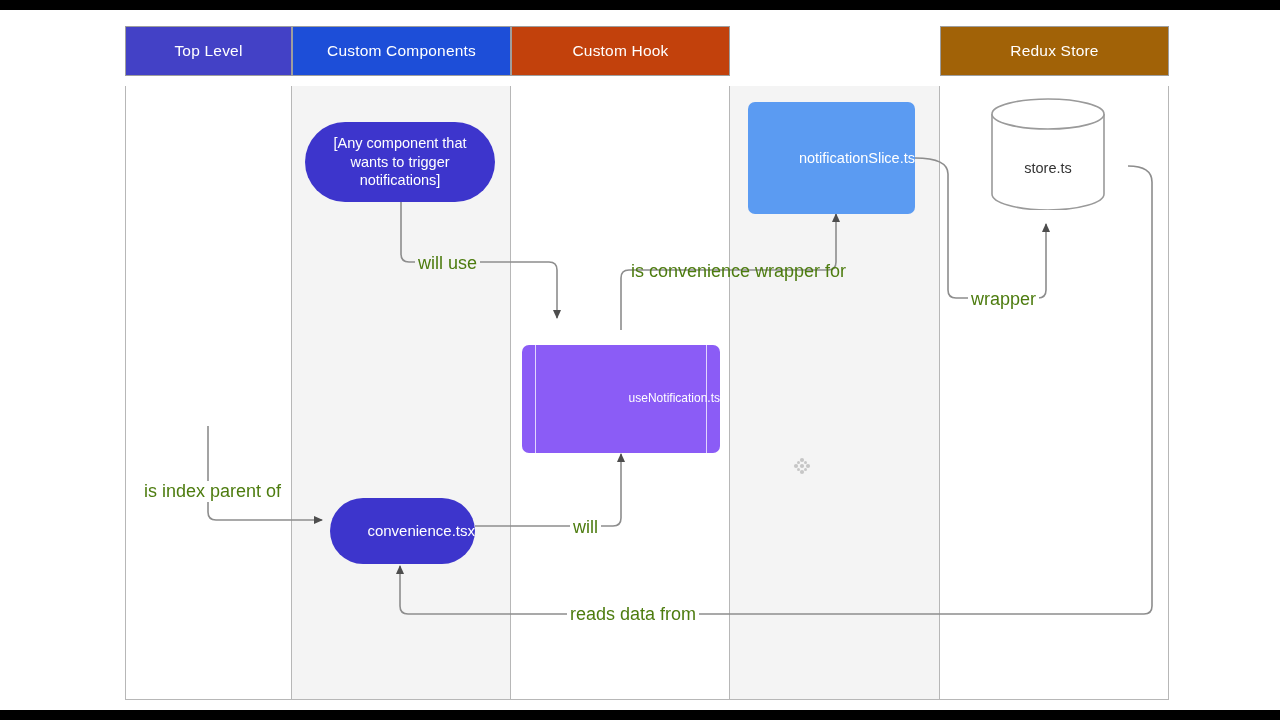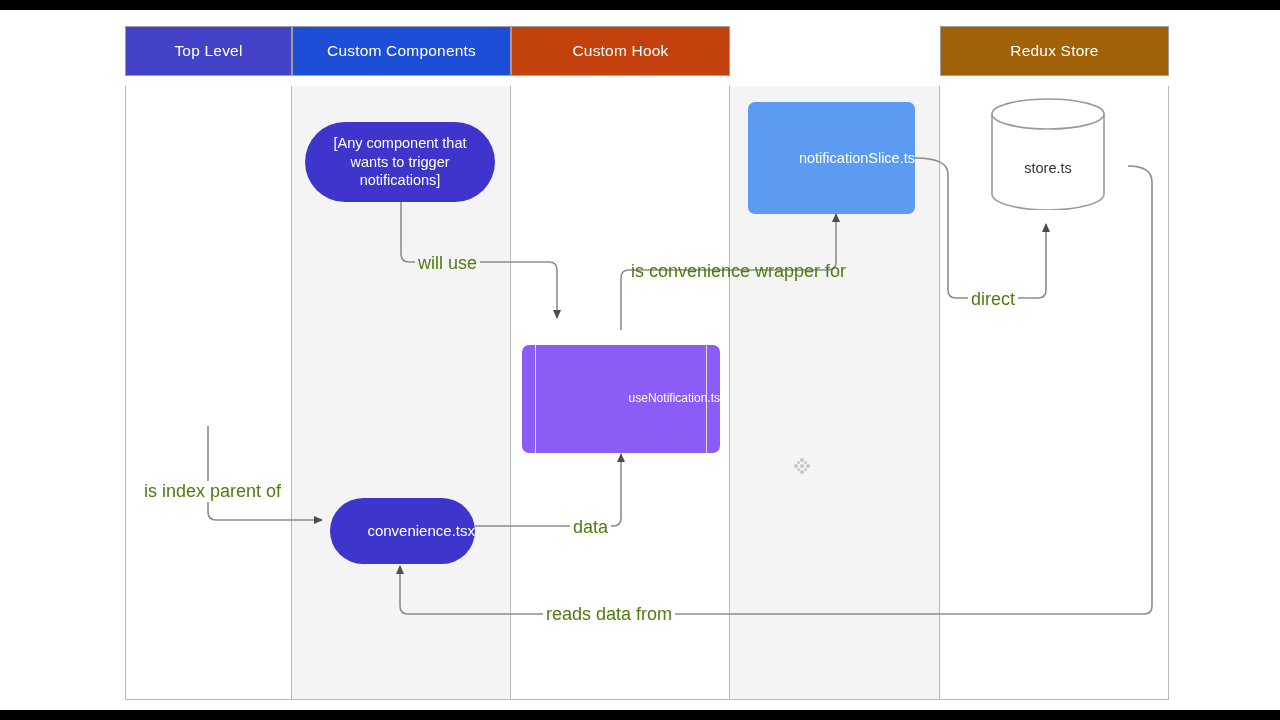--- a/index.html
+++ b/index.html
@@ -182,23 +182,23 @@
         <svg width="116" height="112" viewBox="0 0 116 112" style="position:absolute; left:0; top:0;">
           <path d="M2,16 L2,96 A56,16 0 0 0 114,96 L114,16" fill="#ffffff" stroke="#9a9a9a" stroke-width="1.6"></path>
           <ellipse cx="58" cy="16" rx="56" ry="15" fill="#ffffff" stroke="#9a9a9a" stroke-width="1.6"></ellipse>
         </svg>
         <div class="cyl-label" style="top:62px; left:0;">store.ts</div>
       </div>
 
       <div class="edge-label on-grey" style="left:290px; top:227px;">will use</div>
       <div class="edge-label" style="left:503px; top:235px; background:transparent;">is convenience wrapper for</div>
       <div class="edge-label" style="left:16px; top:455px;">is index parent of</div>
-      <div class="edge-label" style="left:445px; top:491px;">data</div>
-      <div class="edge-label on-grey" style="left:843px; top:263px; background:#ffffff;">direct</div>
-      <div class="edge-label" style="left:418px; top:578px;">reads data from</div>
+      <div class="edge-label" style="left:445px; top:491px;">will</div>
+      <div class="edge-label on-grey" style="left:843px; top:263px; background:#ffffff;">wrapper</div>
+      <div class="edge-label" style="left:442px; top:578px;">reads data from</div>
 
       <div class="move-cursor" style="left:667px; top:430px;">
         <svg width="20" height="20" viewBox="0 0 20 20">
           <g fill="#9a9a9a">
             <circle cx="10" cy="4" r="2.1"></circle>
             <circle cx="10" cy="16" r="2.1"></circle>
             <circle cx="4" cy="10" r="2.1"></circle>
             <circle cx="16" cy="10" r="2.1"></circle>
             <circle cx="10" cy="10" r="2.1"></circle>
             <circle cx="6.5" cy="6.5" r="1.5"></circle>

